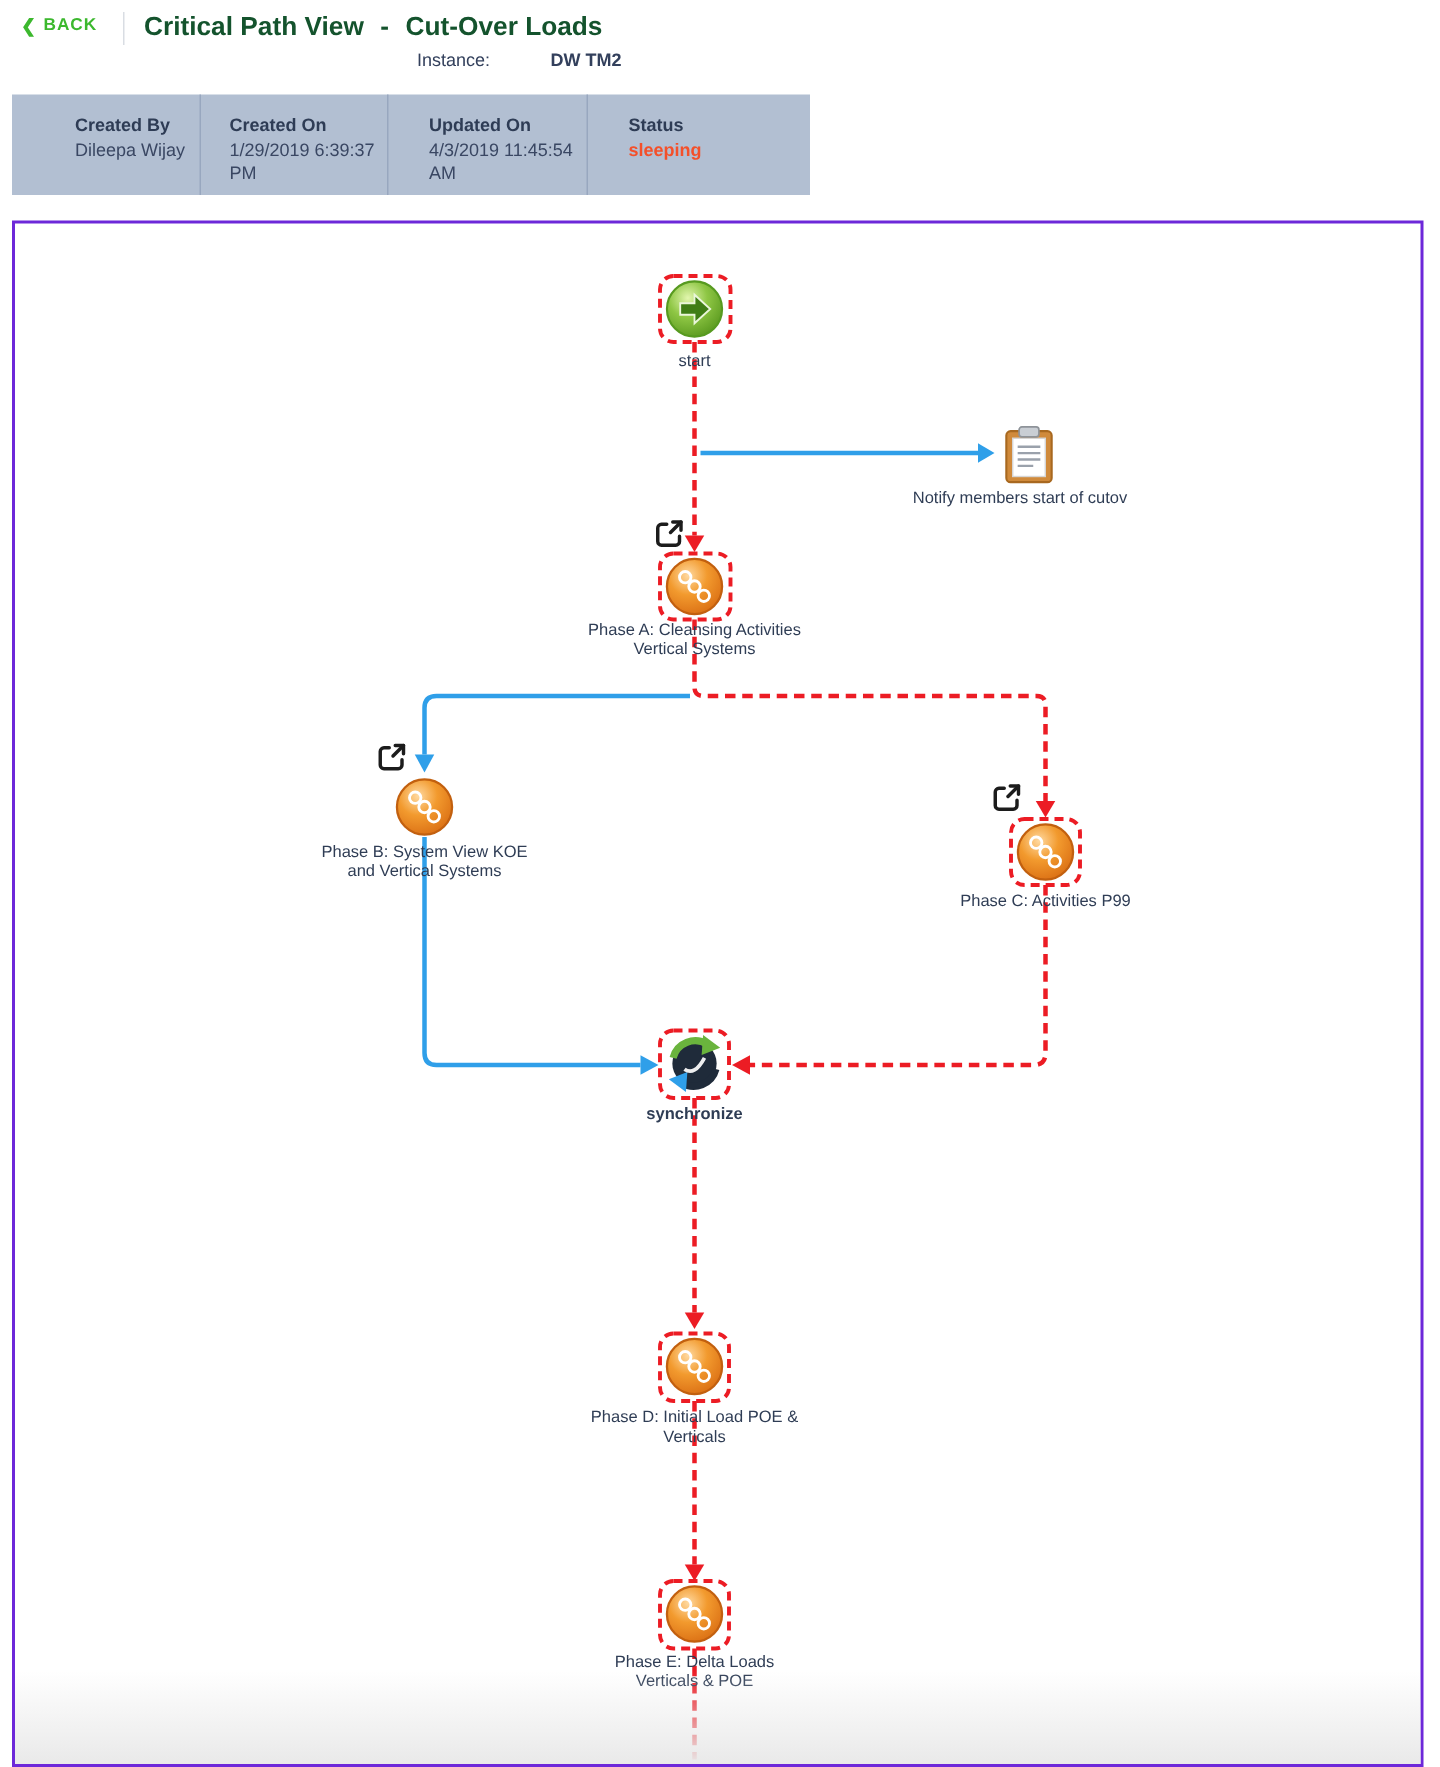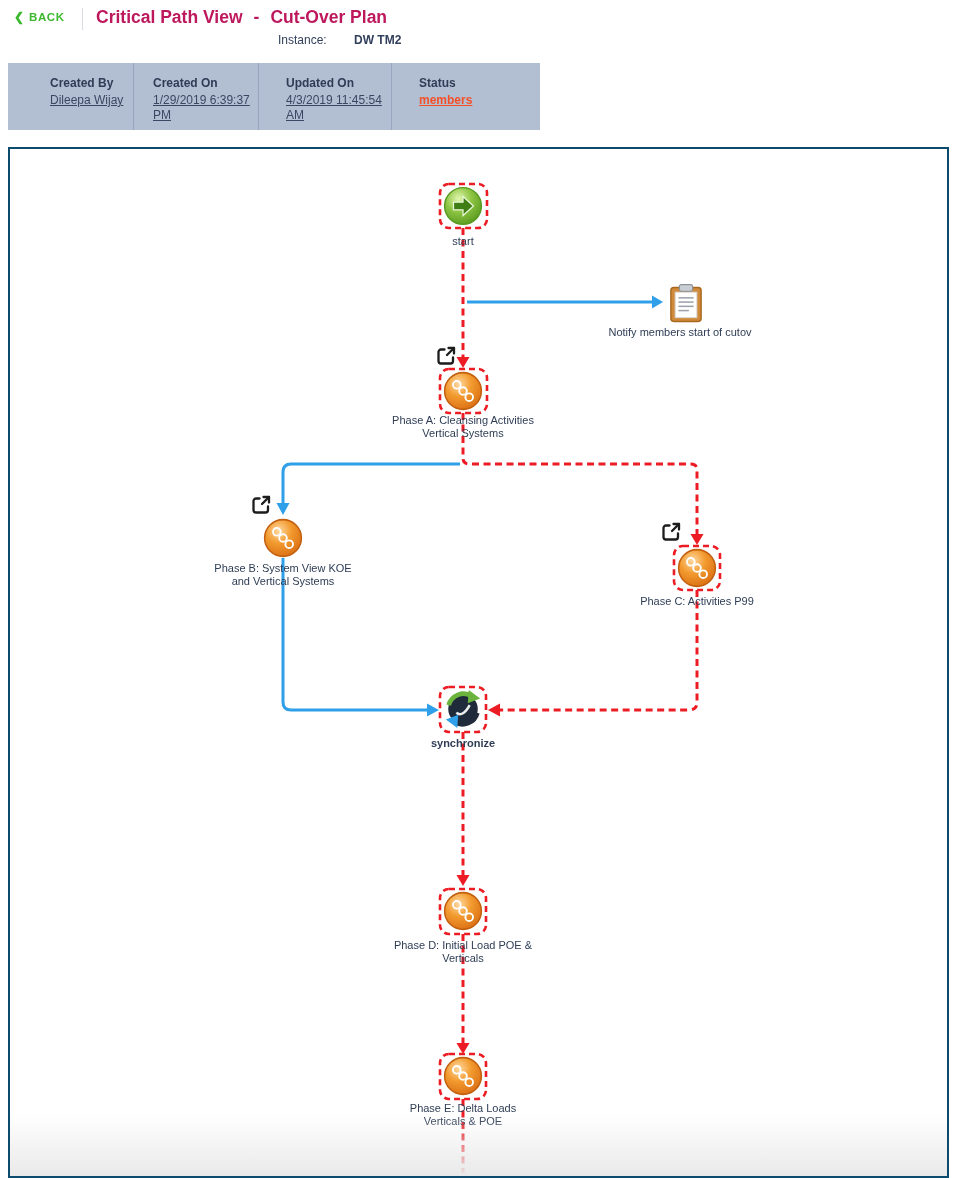--- a/index.html
+++ b/index.html
@@ -7,42 +7,42 @@
               font-family:"Liberation Sans", sans-serif; }
   .app { position:relative; width:960px; height:1178px; }
 
   
   .back-btn { position:absolute; left:14px; top:11px; display:flex; align-items:center;
               gap:5px; color:#3cb82e; cursor:pointer; text-decoration:none; }
   .back-chevron { font-size:12px; font-weight:bold; line-height:12px; }
   .back-text { font-size:11.5px; font-weight:bold; letter-spacing:0.6px; }
   .header-divider { position:absolute; left:82px; top:8px; width:1px; height:22px; background:#d9dde3; }
   .page-title { position:absolute; left:96px; top:7px; display:flex; gap:11px;
-                font-size:17.5px; font-weight:bold; color:#be185d;text-align:right; }
+                font-size:17.5px; font-weight:bold; color:#14532d;text-align:right; }
   .instance-line { position:absolute; left:278px; top:33px; font-size:12px; color:#33405c; }
-  .instance-line b { margin-left:0;padding-left:24px; }
+  .instance-line b { margin-left:13px;padding-left:24px; }
 
   
   .info-bar { position:absolute; left:8px; top:63px; width:532px; height:67px;
               background:#b2bfd2; display:flex; }
   .info-col { padding-top:13px; }
   .info-col + .info-col { border-left:1px solid #98a7bf; }
   .col-1 { width:125px; padding-left:42px; }
   .col-2 { width:125px; padding-left:19px; }
   .col-3 { width:133px; padding-left:27px; }
   .col-4 { width:130px; padding-left:27px; }
   .info-label { font-size:12px; font-weight:bold; color:#2e3c55; }
-  .info-value { font-size:12px; color:#3a4763; margin-top:3px; line-height:15px;text-decoration:underline; }
+  .info-value { font-size:12px; color:#3a4763; margin-top:3px; line-height:15px; }
   .col-2 .info-value { width:114px; }
   .col-3 .info-value { width:112px; }
   .status-sleeping { color:#f4502a; font-weight:600; }
 
   
   .canvas { position:absolute; left:8px; top:147px; width:941px; height:1031px;
-            border:2px solid #0c4a6e; background:#ffffff; }
+            border:2px solid #6d28d9; background:#ffffff; }
   .canvas-fade { position:absolute; left:0; bottom:0; width:100%; height:62px;
                  background:linear-gradient(to bottom, rgba(232,232,232,0), #e9e9e9); pointer-events:none; }
   .connectors { position:absolute; left:0; top:0; }
   .node-icon { position:absolute; }
   .node-label { position:absolute; transform:translateX(-50%); text-align:center;
                 font-size:11px; line-height:12.5px; color:#2f3d55; white-space:nowrap; }
   .ext-icon { position:absolute; width:22px; height:22px; cursor:pointer; }
   .red-line  { stroke:#ec1c24; stroke-width:3; fill:none; stroke-dasharray:7 4.5; }
   .blue-line { stroke:#2f9fe9; stroke-width:3; fill:none; }
   .red-head  { fill:#ec1c24; }
@@ -70,21 +70,21 @@
   </svg>
 
   <a class="back-btn">
     <span class="back-chevron">❮</span>
     <span class="back-text">BACK</span>
   </a>
   <div class="header-divider"></div>
   <h1 class="page-title">
     <span>Critical Path View</span>
     <span>-</span>
-    <span>Cut-Over Plan</span>
+    <span>Cut-Over Loads</span>
   </h1>
   <div class="instance-line">
     <span>Instance:</span>
     <b>DW TM2</b>
   </div>
 
   <div class="info-bar">
     <div class="info-col col-1">
       <div class="info-label">Created By</div>
       <div class="info-value">Dileepa Wijay</div>
@@ -92,21 +92,21 @@
     <div class="info-col col-2">
       <div class="info-label">Created On</div>
       <div class="info-value">1/29/2019 6:39:37 PM</div>
     </div>
     <div class="info-col col-3">
       <div class="info-label">Updated On</div>
       <div class="info-value">4/3/2019 11:45:54 AM</div>
     </div>
     <div class="info-col col-4">
       <div class="info-label">Status</div>
-      <div class="info-value status-sleeping">members</div>
+      <div class="info-value status-sleeping">sleeping</div>
     </div>
   </div>
 
   <div class="canvas">
 
     <svg class="connectors" width="941" height="1031" viewBox="0 0 941 1031">
 
       <g>
         <path class="red-line" d="M453,79 V208"></path>
         <polygon class="red-head" points="446.5,208 459.5,208 453,219"></polygon>

